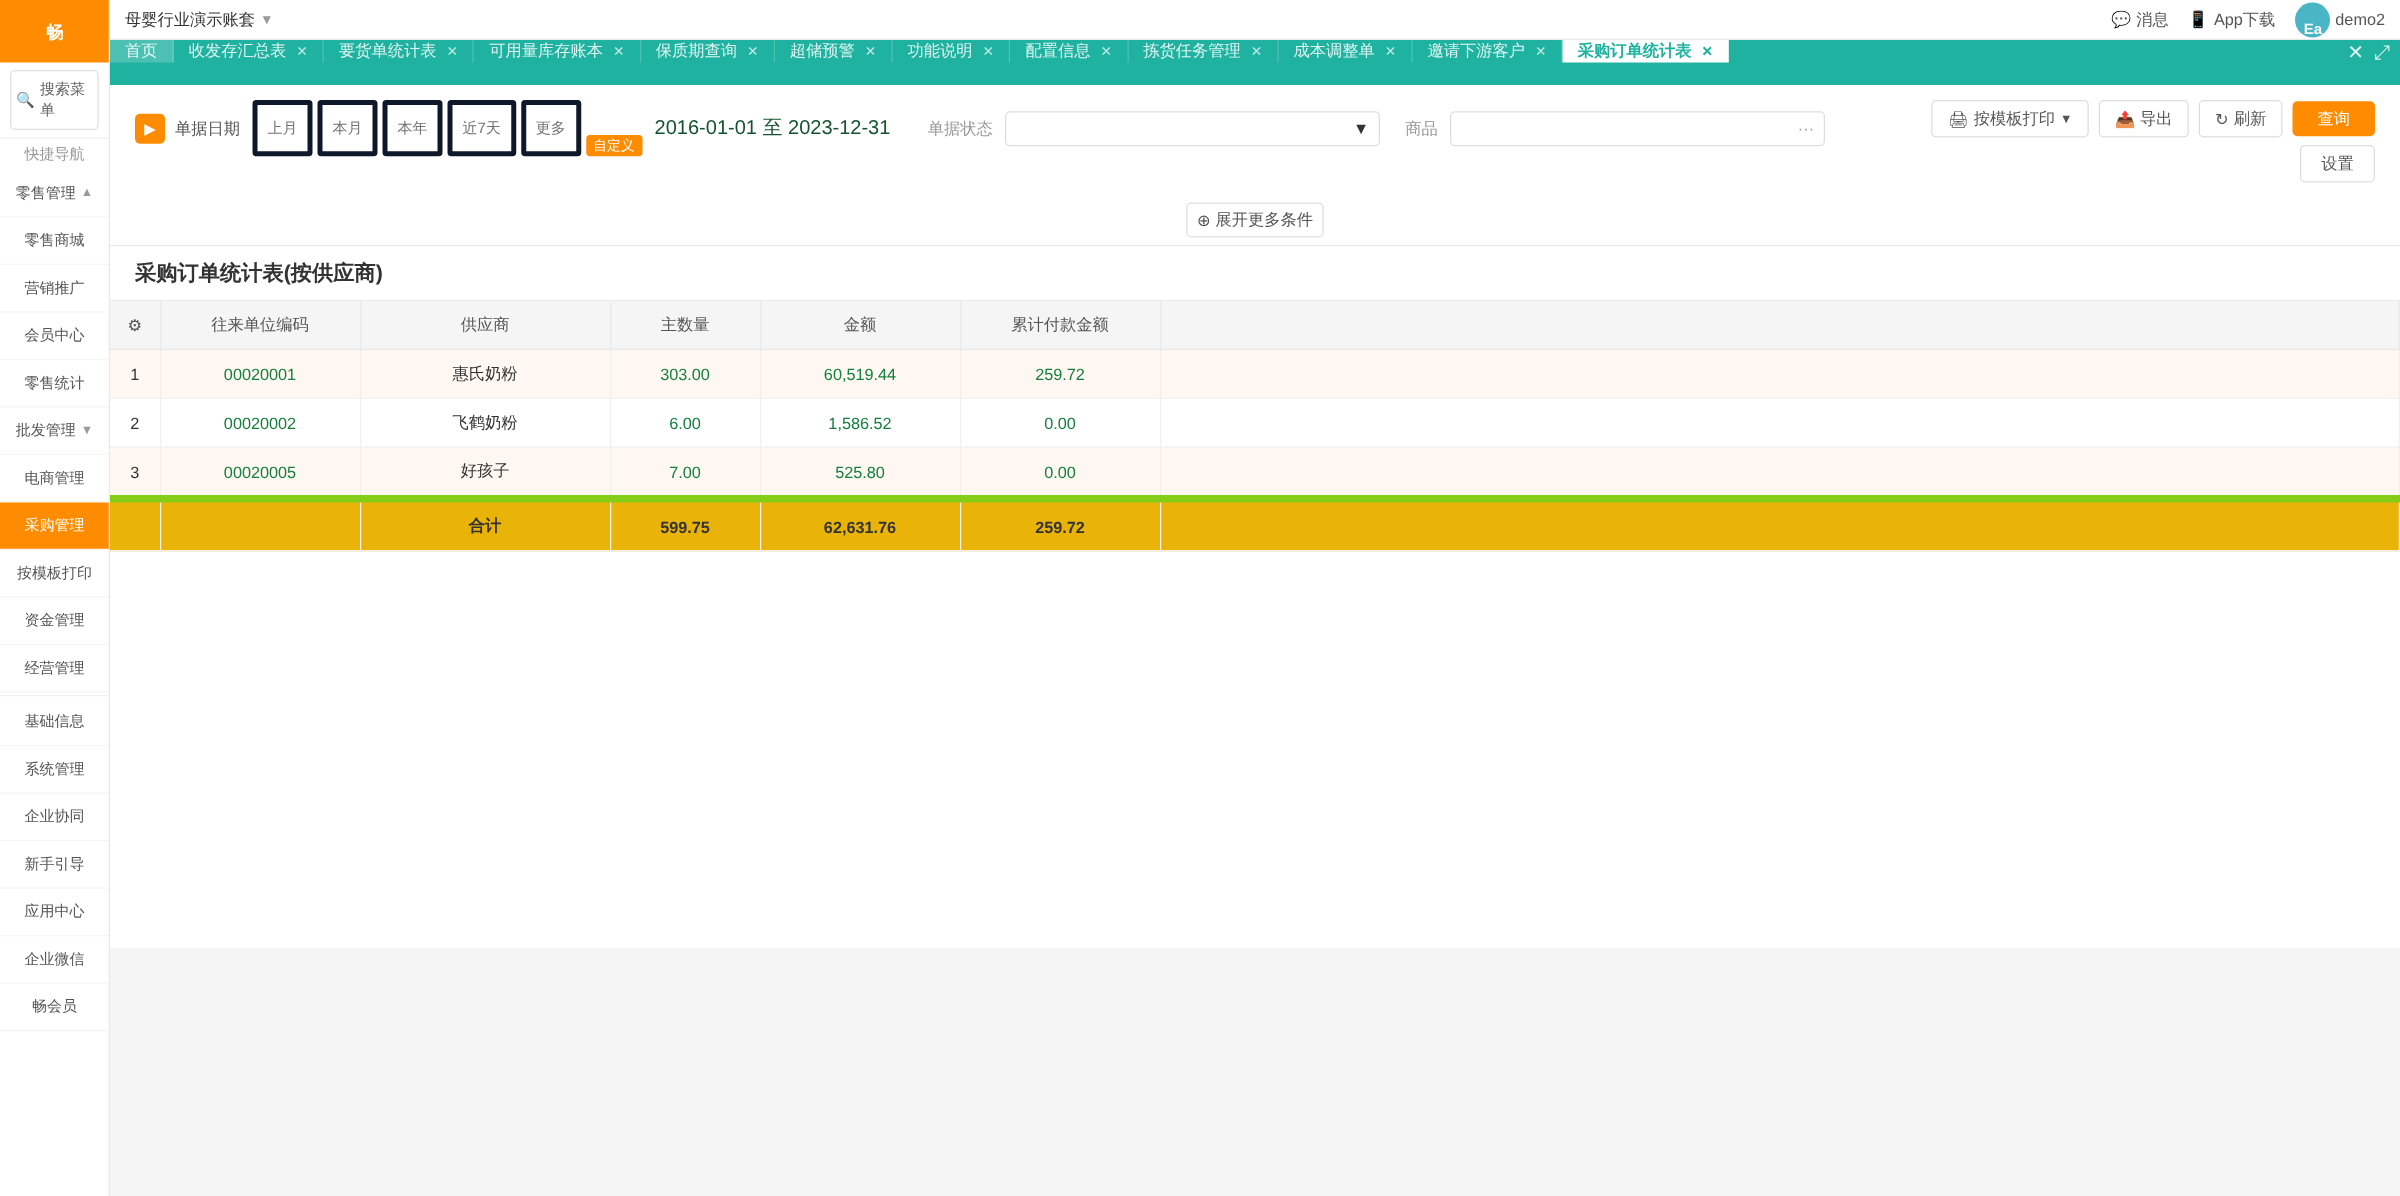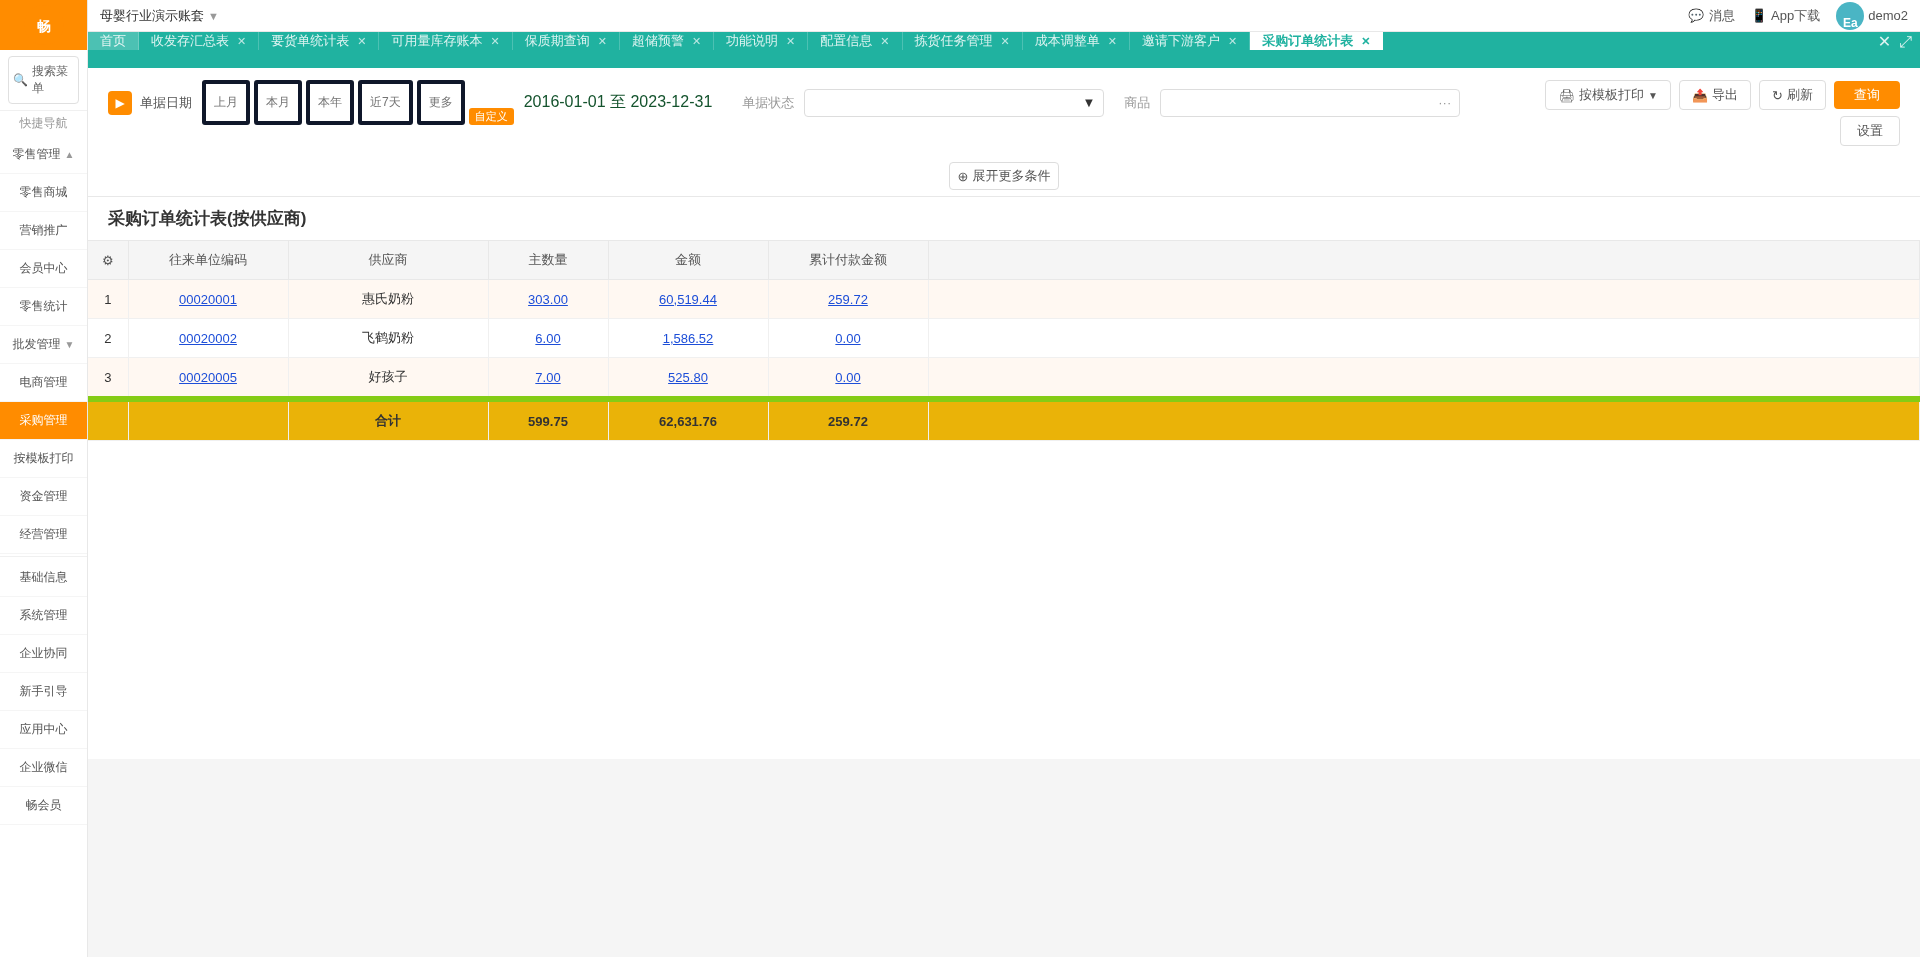--- a/index.html
+++ b/index.html
@@ -51,21 +51,21 @@
     .expand-more { display: flex; align-items: center; gap: 4px; color: #555; font-size: 13px; cursor: pointer; padding: 4px 8px; border: 1px solid #ddd; border-radius: 4px; background: #fff; }
     .orange-toggle { width: 24px; height: 24px; background: #ff8c00; border-radius: 4px; display: flex; align-items: center; justify-content: center; color: #fff; cursor: pointer; font-size: 12px; }
 
     
     .table-area { flex: 1; overflow: auto; background: #fff; margin: 0; }
     .data-table { width: 100%; border-collapse: collapse; }
     .data-table th { background: #f5f5f5; padding: 10px 12px; text-align: center; font-size: 13px; font-weight: normal; color: #555; border-bottom: 1px solid #e8e8e8; border-right: 1px solid #e8e8e8; white-space: nowrap; }
     .data-table td { padding: 10px 12px; text-align: center; font-size: 13px; color: #333; border-bottom: 1px solid #f0f0f0; border-right: 1px solid #f0f0f0; }
     .data-table tr.row-odd { background: #fff8f2; }
     .data-table tr.row-even { background: #fff; }
-    .link-value { color: #1d4ed8; text-decoration: underline; cursor: pointer; }
+    .link-value { color: #15803d; cursor: pointer; }
     .settings-col { width: 40px; }
     .col-code { width: 160px; }
     .col-supplier { width: 200px; }
     .col-qty { width: 120px; }
     .col-amount { width: 160px; }
     .col-paid { width: 160px; }
 
     
     .table-footer { background: #eab308; border-top: 6px solid #84cc16; }
     .table-footer td { font-size: 13px; font-weight: bold; color: #333; padding: 10px 12px; }

